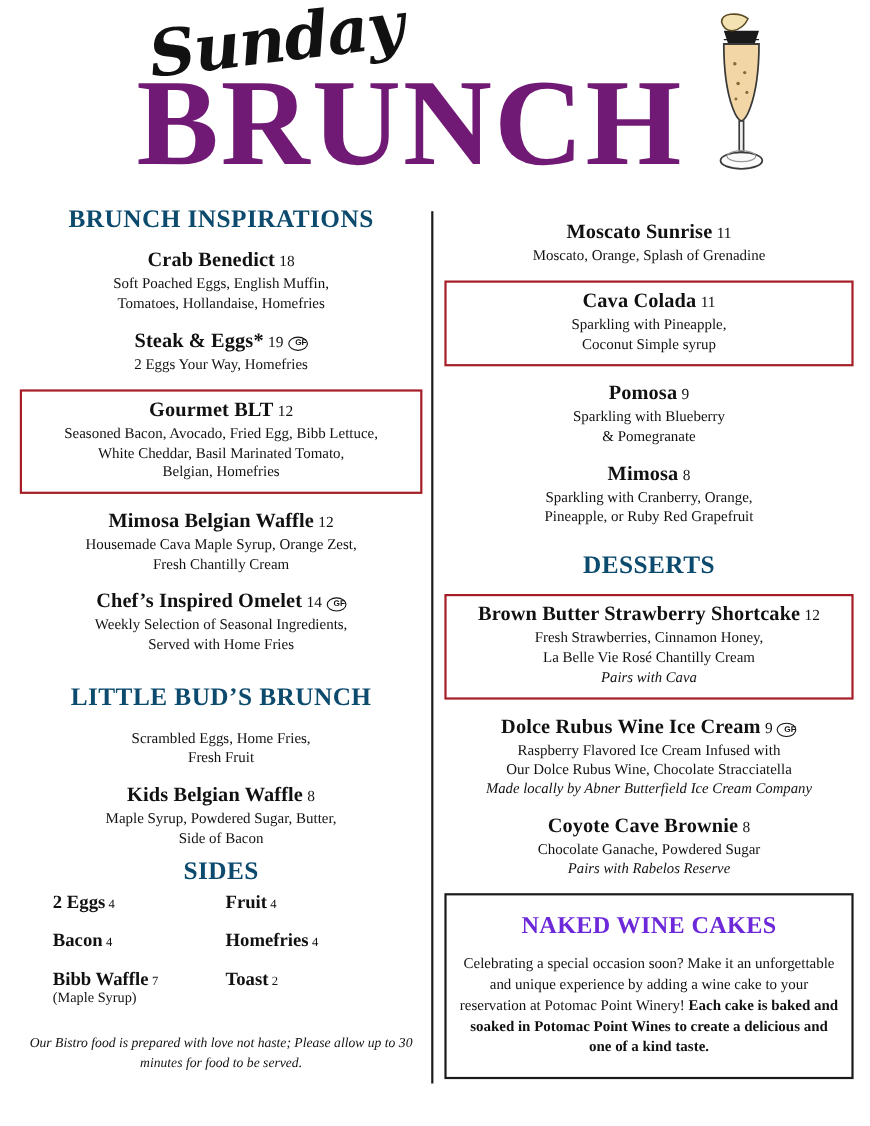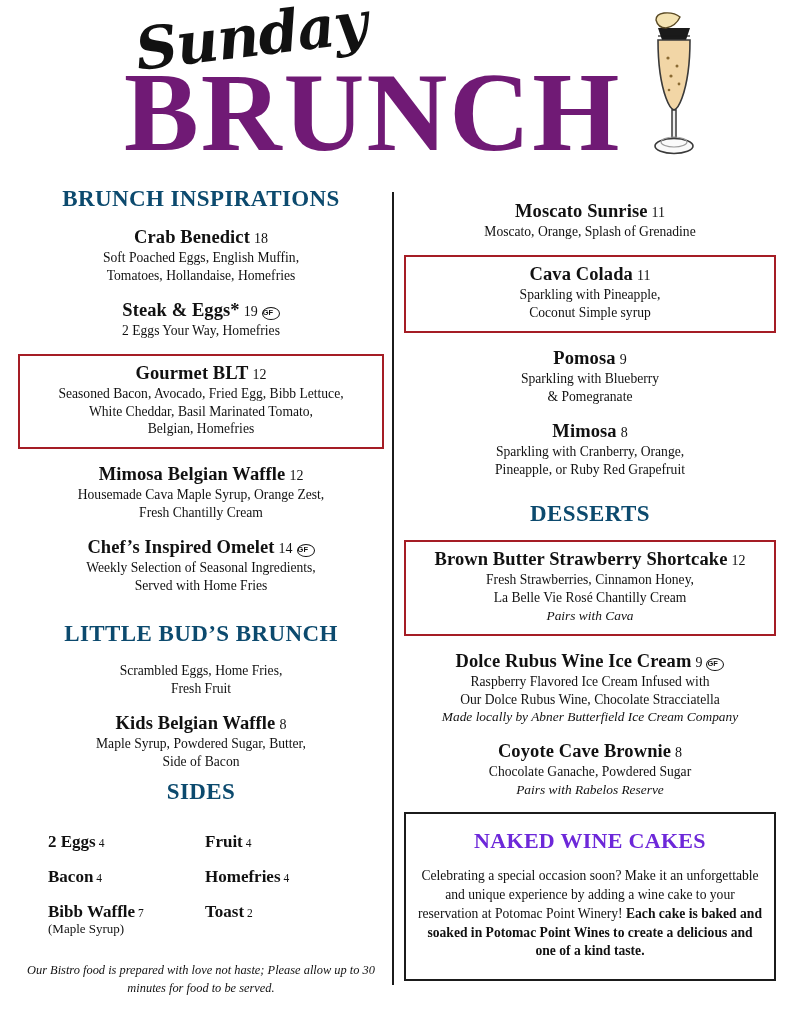--- a/index.html
+++ b/index.html
@@ -56,33 +56,33 @@
     display: inline-block;
   }
   .price { font-weight: normal; font-size: 14px; padding-left: 4px; }
   .desc { font-size: 13.6px; line-height: 1.32; margin-top: 1px; }
   .note { font-size: 13.4px; font-style: italic; line-height: 1.3; }
 
   .gf {
     display: inline-block; width: 18px; height: 13px;
     border: 1.6px solid #111; border-radius: 50%;
     font-size: 7.5px; font-weight: bold; line-height: 10px;
-    text-align: left; vertical-align: 1px; margin-left: 4px;
+    text-align: right; vertical-align: 1px; margin-left: 4px;
     font-family: "Liberation Sans", sans-serif;
   }
 
   .redbox {
     border: 2.2px solid #a51d25;
     padding: 7px 6px 9px;
     margin-top: 14px;
   }
   .redbox .item { margin-top: 0; }
 
   
-  .sides-wrap { margin-top: 28px; display: flex; padding: 0 22px 0 30px; }
+  .sides-wrap { margin-top: 6px; display: flex; padding: 0 22px 0 30px; }
   .sides-col { width: 50%; }
   .side-row { margin-bottom: 15px; }
   .side-name { font-weight: bold; font-size: 17px; }
   .side-price { font-weight: normal; font-size: 11.5px; padding-left: 3px; }
   .side-sub { font-size: 13px; margin-top: -1px; }
 
   
   .footer {
     margin-top: 10px; text-align: center;
     font-style: italic; font-size: 12.4px; line-height: 1.42;

